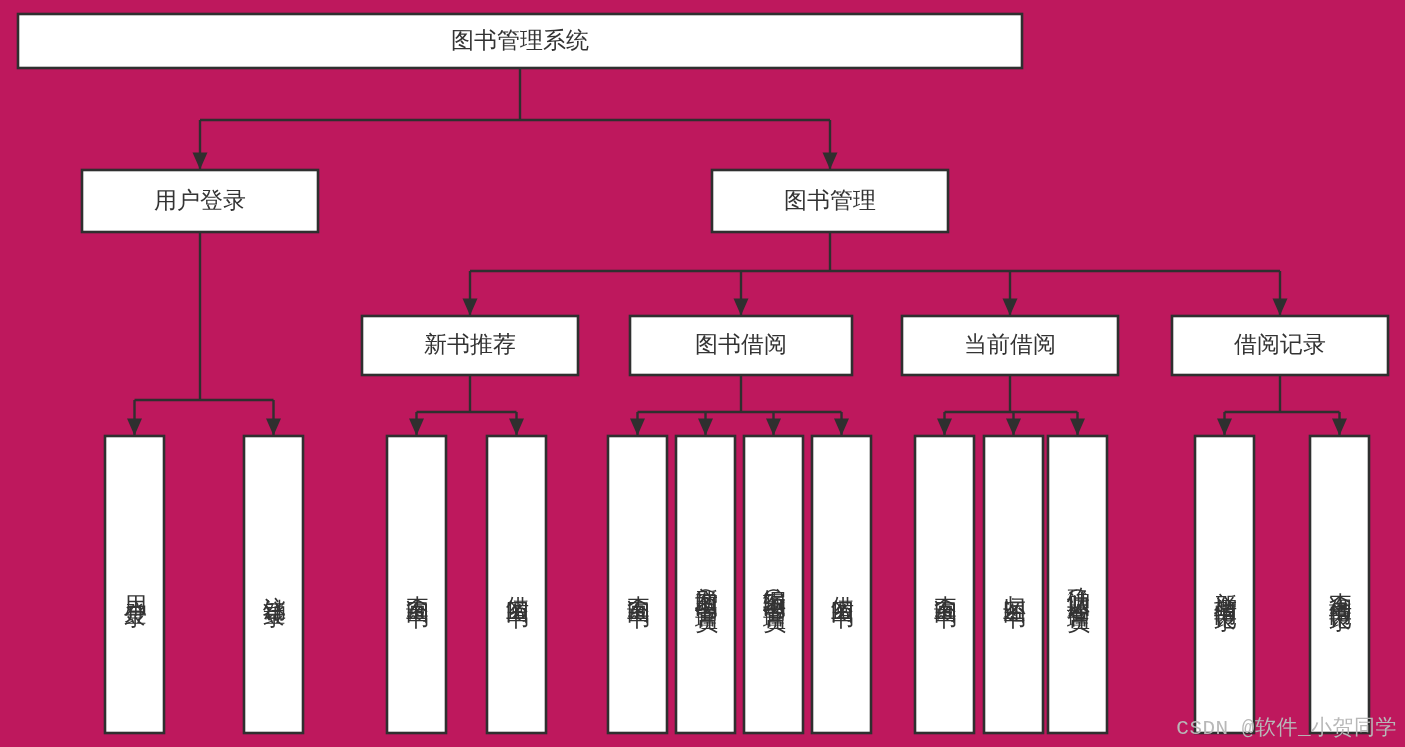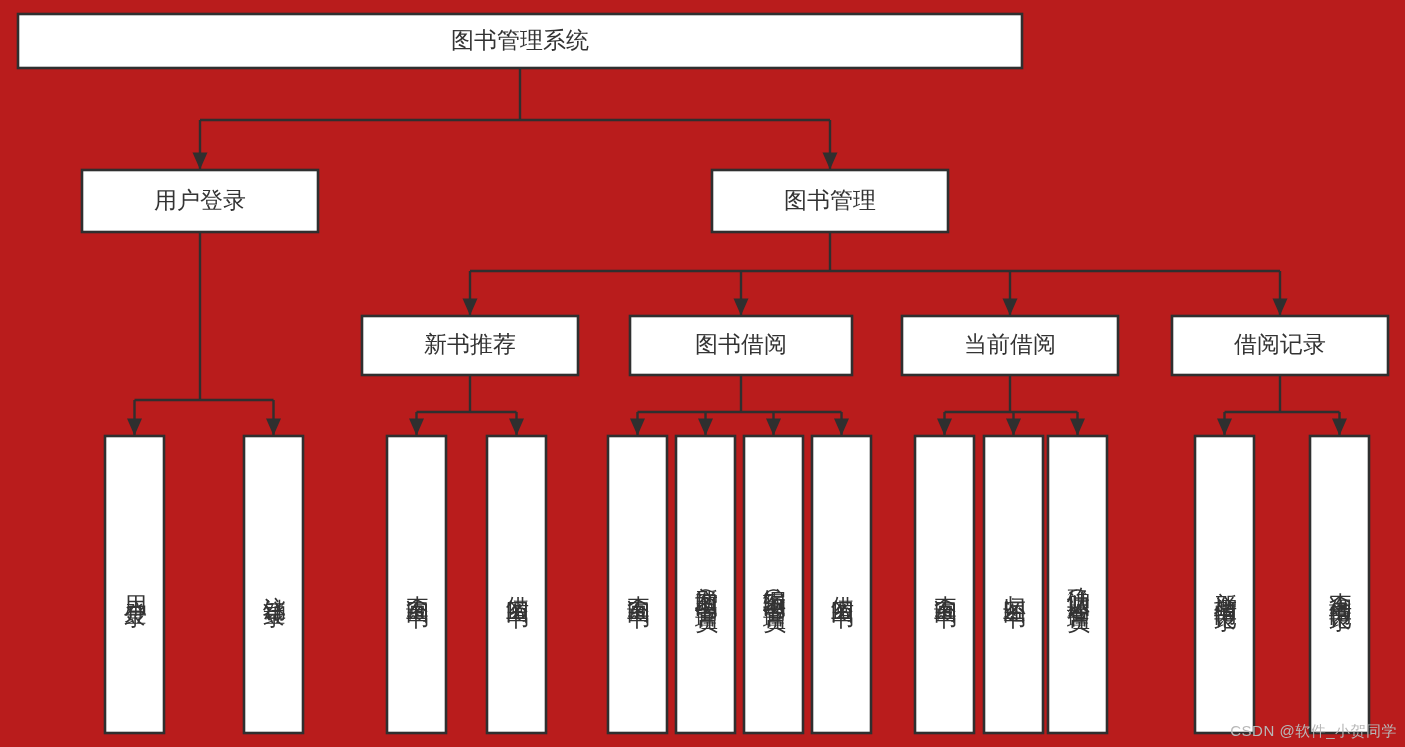--- a/index.html
+++ b/index.html
@@ -11,21 +11,21 @@
   body {
     font-family: "DejaVu Sans", "Liberation Sans", sans-serif;
     width: 1405px;
     height: 747px;
     overflow: hidden;
   }
   #diagram-root {
     position: relative;
     width: 1405px;
     height: 747px;
-    background: #b91c1c;
+    background: #be185d;
   }
   svg.flow {
     display: block;
     width: 1405px;
     height: 747px;
     shape-rendering: geometricPrecision;
   }
   .node-box {
     fill: #ffffff;
     stroke: #2f2f2f;
@@ -51,22 +51,22 @@
   .node-label.vertical {
     font-size: 23px;
     writing-mode: vertical-rl;
     text-orientation: upright;
     letter-spacing: 3.5px;
   }
   .watermark {
     position: absolute;
     right: 8px;
     bottom: 6px;
-    font-family: Liberation Sans, sans-serif;
-    font-size: 15px;
+    font-family: Liberation Mono, monospace;
+    font-size: 21px;
     color: #b8b8b8;
     white-space: nowrap;
     letter-spacing: 0.5px;
   }
 </style>
 </head>
 <body>
 
 <div id="diagram-root">
   <svg class="flow" viewBox="0 0 1405 747">

